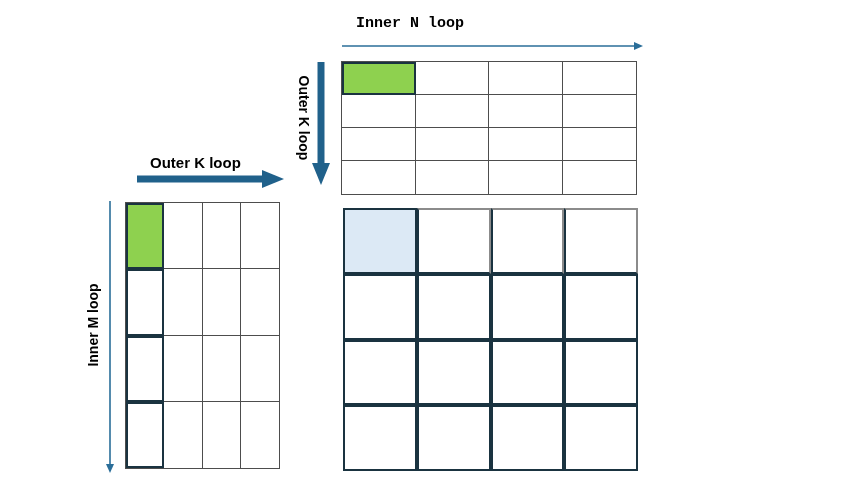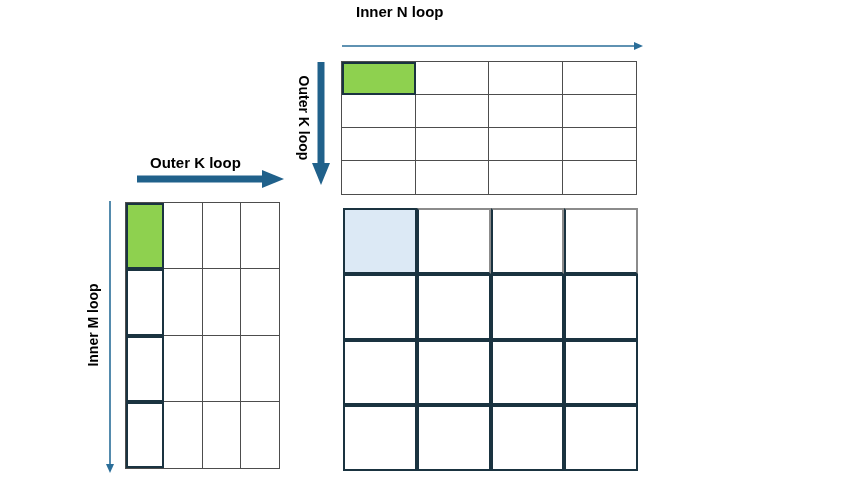--- a/index.html
+++ b/index.html
@@ -78,21 +78,21 @@
     outline:2px solid var(--cell-border-navy);
     outline-offset:-2px;
   }
   .highlight-blue{background:var(--highlight-blue);}
 </style>
 </head>
 <body>
 
 <div class="canvas">
 
-  <div class="axis-label" style="left:356px;top:4px;">Inner N loop</div>
+  <div class="axis-label" style="left:356px;top:16px;font-family:Liberation Mono, monospace;">Inner N loop</div>
 
   <svg class="arrow thin" style="left:342px;top:40px;" width="302" height="12">
     <line x1="0" y1="6" x2="293" y2="6" stroke-width="1.6"></line>
     <polygon points="292,2 292,10 301,6"></polygon>
   </svg>
 
   <div class="axis-label vertical-cw" style="left:304px;top:118px;">Outer K loop</div>
 
   <svg class="arrow" style="left:311px;top:62px;" width="20" height="124">
     <line x1="10" y1="0" x2="10" y2="103" stroke-width="7"></line>

